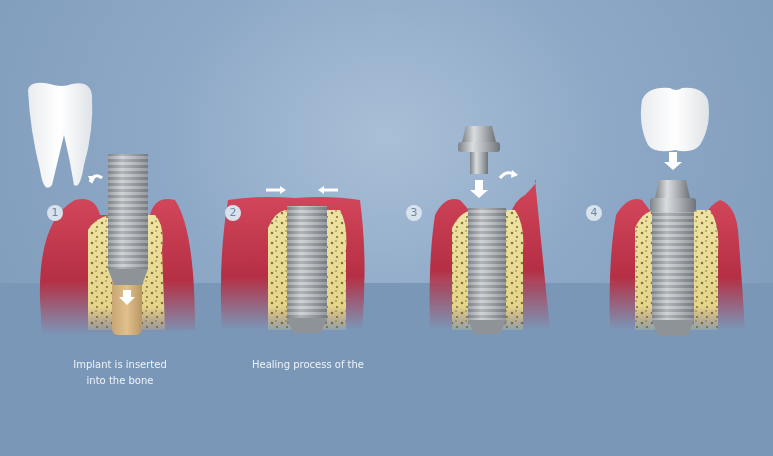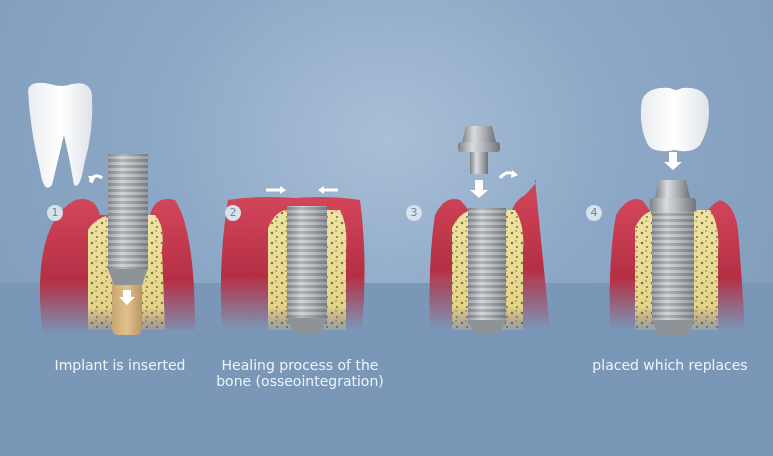--- a/index.html
+++ b/index.html
@@ -5,21 +5,21 @@
   html,body{margin:0;padding:0;}
   body{width:773px;height:456px;overflow:hidden;font-family:"DejaVu Sans","Liberation Sans",sans-serif;}
   .canvas{position:relative;width:773px;height:456px;
     background:radial-gradient(ellipse at 50% 30%, #a9bfd7 0%, #8ea9c7 40%, #7c98b8 100%);}
   .floor{position:absolute;left:0;top:283px;width:773px;height:173px;background:#7a97b8;}
   .step{position:absolute;top:0;height:456px;}
   .step svg{position:absolute;left:0;top:0;}
   .num{position:absolute;width:16px;height:16px;border-radius:50%;background:#d8e2ec;
     color:#6f87a3;font-size:11px;line-height:16px;text-align:center;}
   .caption{position:absolute;top:357px;width:180px;text-align:center;color:#eef3f8;
-    font-size:14px;line-height:16px;font-family:"DejaVu Sans",sans-serif;}
+    font-size:10px;line-height:16px;font-family:"DejaVu Sans",sans-serif;}
 </style>
 </head>
 <body>
 
 <div class="canvas">
   <div class="floor"></div>
 
   <svg width="0" height="0" style="position:absolute">
     <defs>
       <linearGradient id="gumG" x1="0" y1="0" x2="0" y2="1">
@@ -70,40 +70,40 @@
       <rect x="108" y="154" width="40" height="115" fill="url(#thread)"></rect>
       <rect x="108" y="154" width="40" height="115" fill="url(#metalG)" opacity="0.55"></rect>
       <path d="M108 269 L148 269 L142 285 L114 285 Z" fill="#8e9398"></path>
       <path d="M28 90 Q30 80 50 84 Q62 88 72 84 Q90 80 92 95 Q94 130 84 165 Q80 190 74 185 Q70 160 64 135 Q58 160 52 185 Q44 195 40 170 Q30 130 28 90 Z" fill="url(#toothG)"></path>
       <path d="M90 182 Q95 172 102 178" stroke="#fff" stroke-width="3" fill="none"></path>
       <path d="M88 176 L92 184 L96 176 Z" fill="#fff"></path>
     </svg>
     <div class="num" style="left:47px;top:205px">1</div>
     <div class="caption" style="left:30px">
       <div>Implant is inserted</div>
+      <div>into the bone</div>
     </div>
   </div>
 
   <div class="step" style="left:200px;width:190px">
     <svg width="190" height="350">
       <path d="M22 330 Q18 260 28 200 Q60 195 95 198 Q130 195 160 200 Q168 260 162 330 Z" fill="url(#gumG)"></path>
       <path d="M68 228 Q75 212 85 210 L140 210 Q148 225 146 250 L146 330 L68 330 Z" fill="url(#boneG)"></path>
       <path d="M68 228 Q75 212 85 210 L140 210 Q148 225 146 250 L146 330 L68 330 Z" fill="url(#spots)" opacity="0.8"></path>
       <rect x="87" y="206" width="40" height="118" fill="url(#thread)"></rect>
       <rect x="87" y="206" width="40" height="118" fill="url(#metalG)" opacity="0.55"></rect>
       <path d="M87 318 L127 318 L121 333 L93 333 Z" fill="#8e9398"></path>
       <path d="M66 190 L80 190" stroke="#fff" stroke-width="3"></path>
         <path d="M80 186 L86 190 L80 194 Z" fill="#fff"></path>
       <path d="M124 190 L138 190" stroke="#fff" stroke-width="3"></path>
         <path d="M124 186 L118 190 L124 194 Z" fill="#fff"></path>
     </svg>
     <div class="num" style="left:25px;top:205px">2</div>
-    <div class="caption" style="left:10px">
+    <div class="caption" style="left:18px">
       <div>Healing process of the</div>
-      <div>bone (osseointegration)</div>
     </div>
   </div>
 
   <div class="step" style="left:390px;width:190px">
     <svg width="190" height="350">
       <path d="M40 330 Q38 260 45 215 Q55 195 70 200 Q80 210 80 215 L120 215 Q125 200 135 195 Q150 180 145 180 Q150 230 160 330 Z" fill="url(#gumG)"></path>
       <path d="M62 228 Q70 212 82 210 L125 210 Q135 225 133 250 L133 330 L62 330 Z" fill="url(#boneG)"></path>
       <path d="M62 228 Q70 212 82 210 L125 210 Q135 225 133 250 L133 330 L62 330 Z" fill="url(#spots)" opacity="0.8"></path>
       <rect x="78" y="208" width="38" height="118" fill="url(#thread)"></rect>
       <rect x="78" y="208" width="38" height="118" fill="url(#metalG)" opacity="0.55"></rect>
@@ -128,16 +128,15 @@
       <rect x="72" y="210" width="42" height="115" fill="url(#thread)"></rect>
       <rect x="72" y="210" width="42" height="115" fill="url(#metalG)" opacity="0.55"></rect>
       <path d="M72 320 L114 320 L108 336 L78 336 Z" fill="#8e9398"></path>
       <rect x="70" y="198" width="46" height="14" rx="3" fill="url(#metalG)"></rect>
       <path d="M79 180 L106 180 L110 198 L75 198 Z" fill="url(#metalG)"></path>
       <path d="M89 152 L89 162 L84 162 L93 170 L102 162 L97 162 L97 152 Z" fill="#fff"></path>
       <path d="M62 100 Q68 86 90 88 Q96 92 102 88 Q122 86 128 100 Q132 125 120 145 Q112 154 95 150 Q75 154 68 145 Q58 125 62 100 Z" fill="url(#toothG)"></path>
     </svg>
     <div class="num" style="left:6px;top:205px">4</div>
     <div class="caption" style="left:0px">
-      <div>placed which replaces</div>
     </div>
   </div>
 </div>
 
 </body></html>

